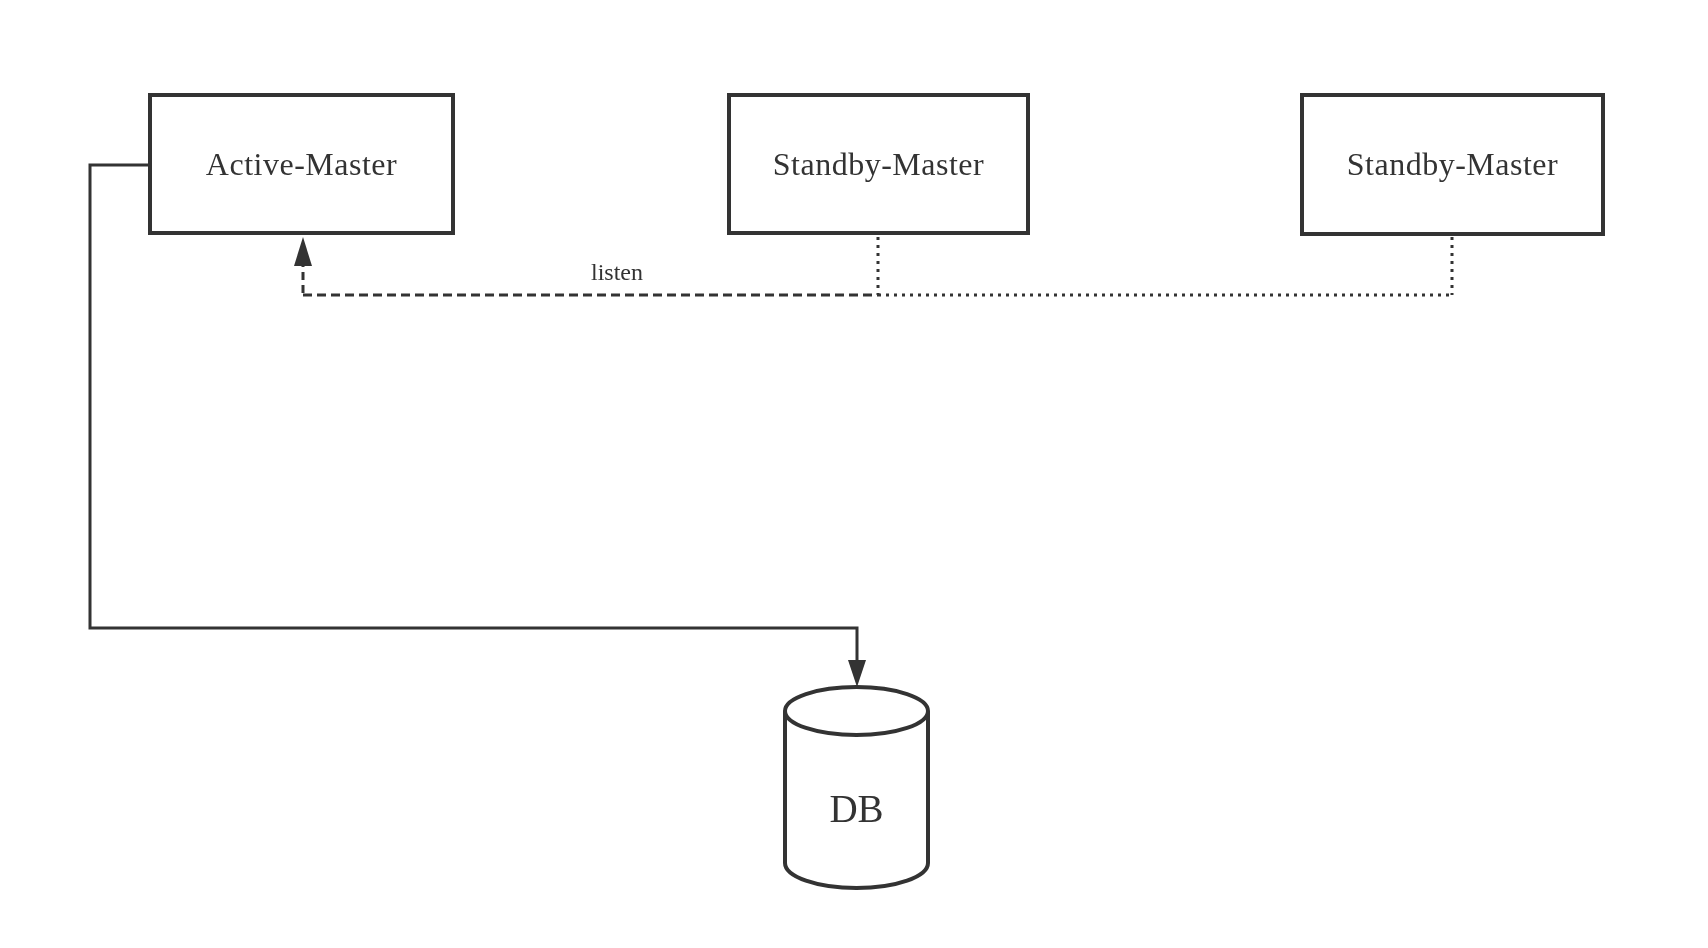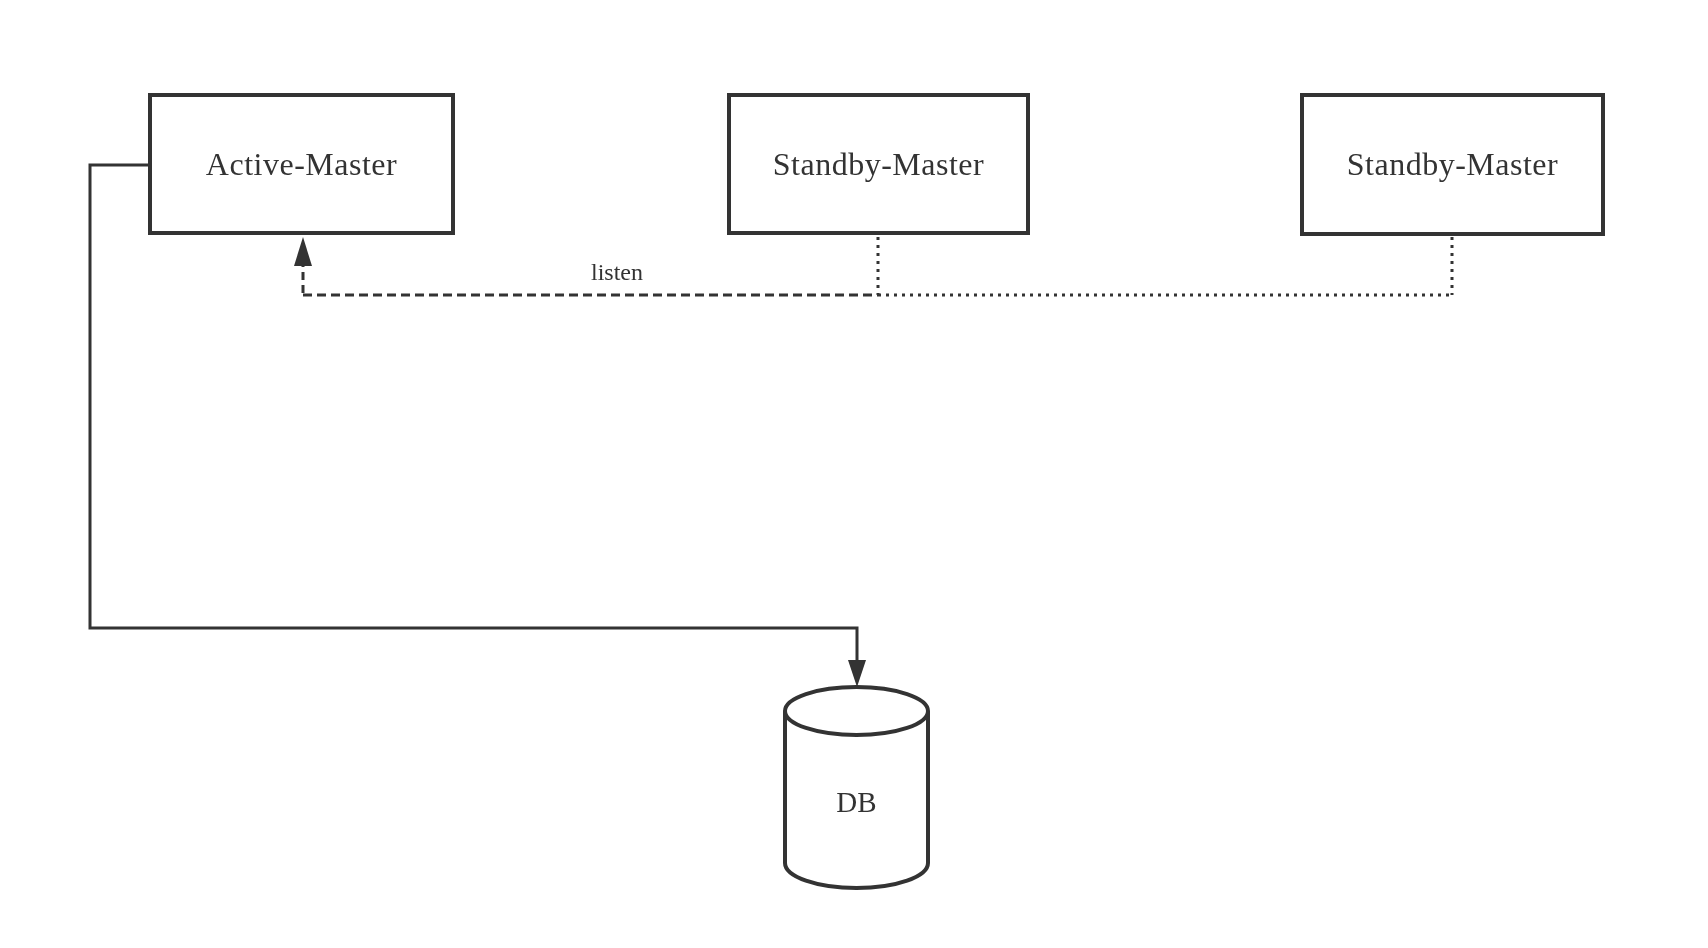--- a/index.html
+++ b/index.html
@@ -45,21 +45,21 @@
     text-align: right;
     font-size: 24px;
     line-height: 28px;
   }
   .db-label {
     position: absolute;
     left: 785px;
     top: 786px;
     width: 143px;
     text-align: center;
-    font-size: 29px;
+    font-size: 39px;
   }
 </style>
 </head>
 <body>
 
 <div class="canvas">
 
   <svg class="edges-svg" viewBox="0 0 1708 948" xmlns="http://www.w3.org/2000/svg">
 
     <path d="M 148 165 H 90 V 628 H 857 V 661" fill="none" stroke="#333333" stroke-width="3"></path>

